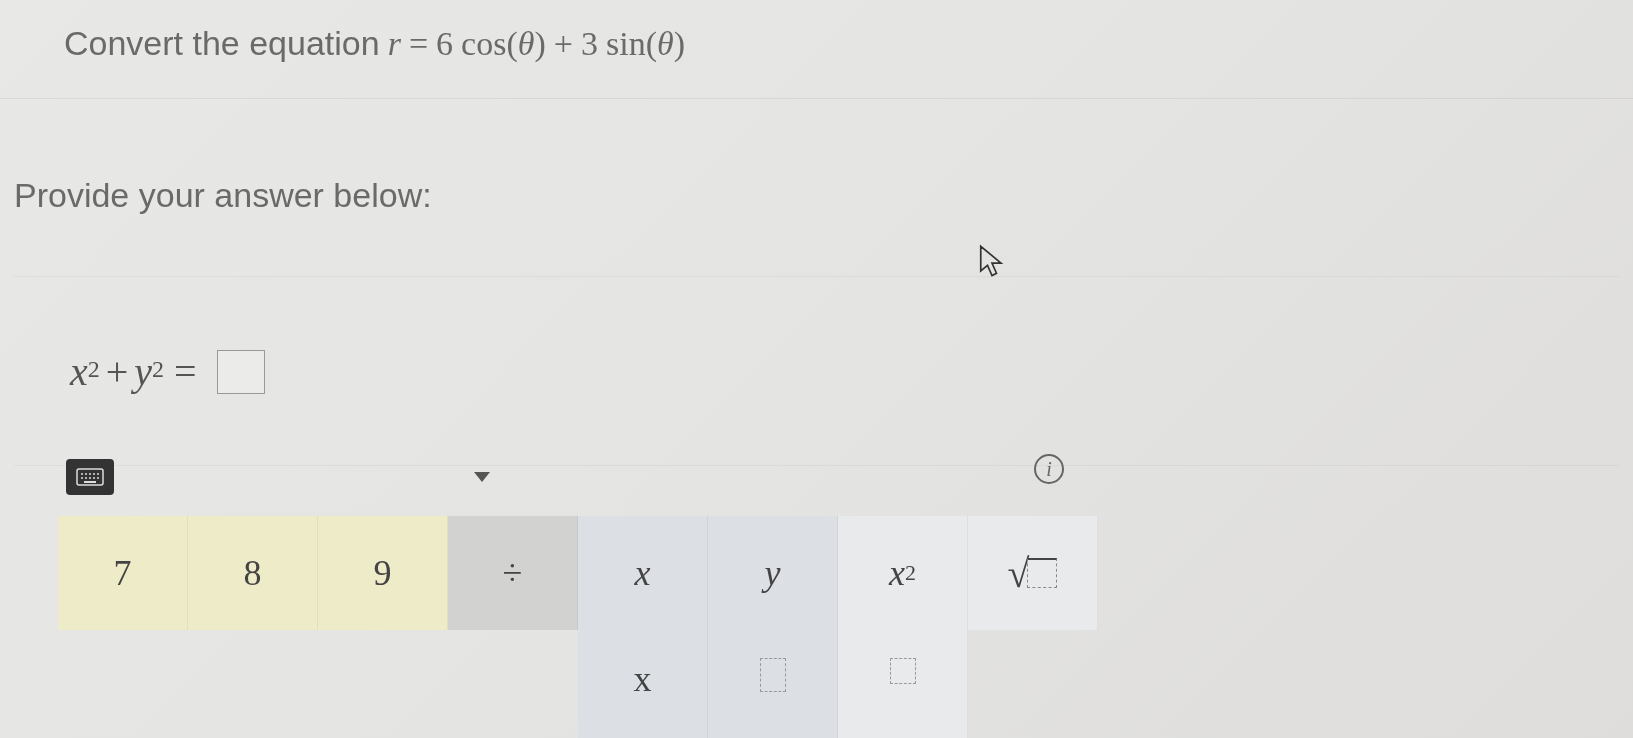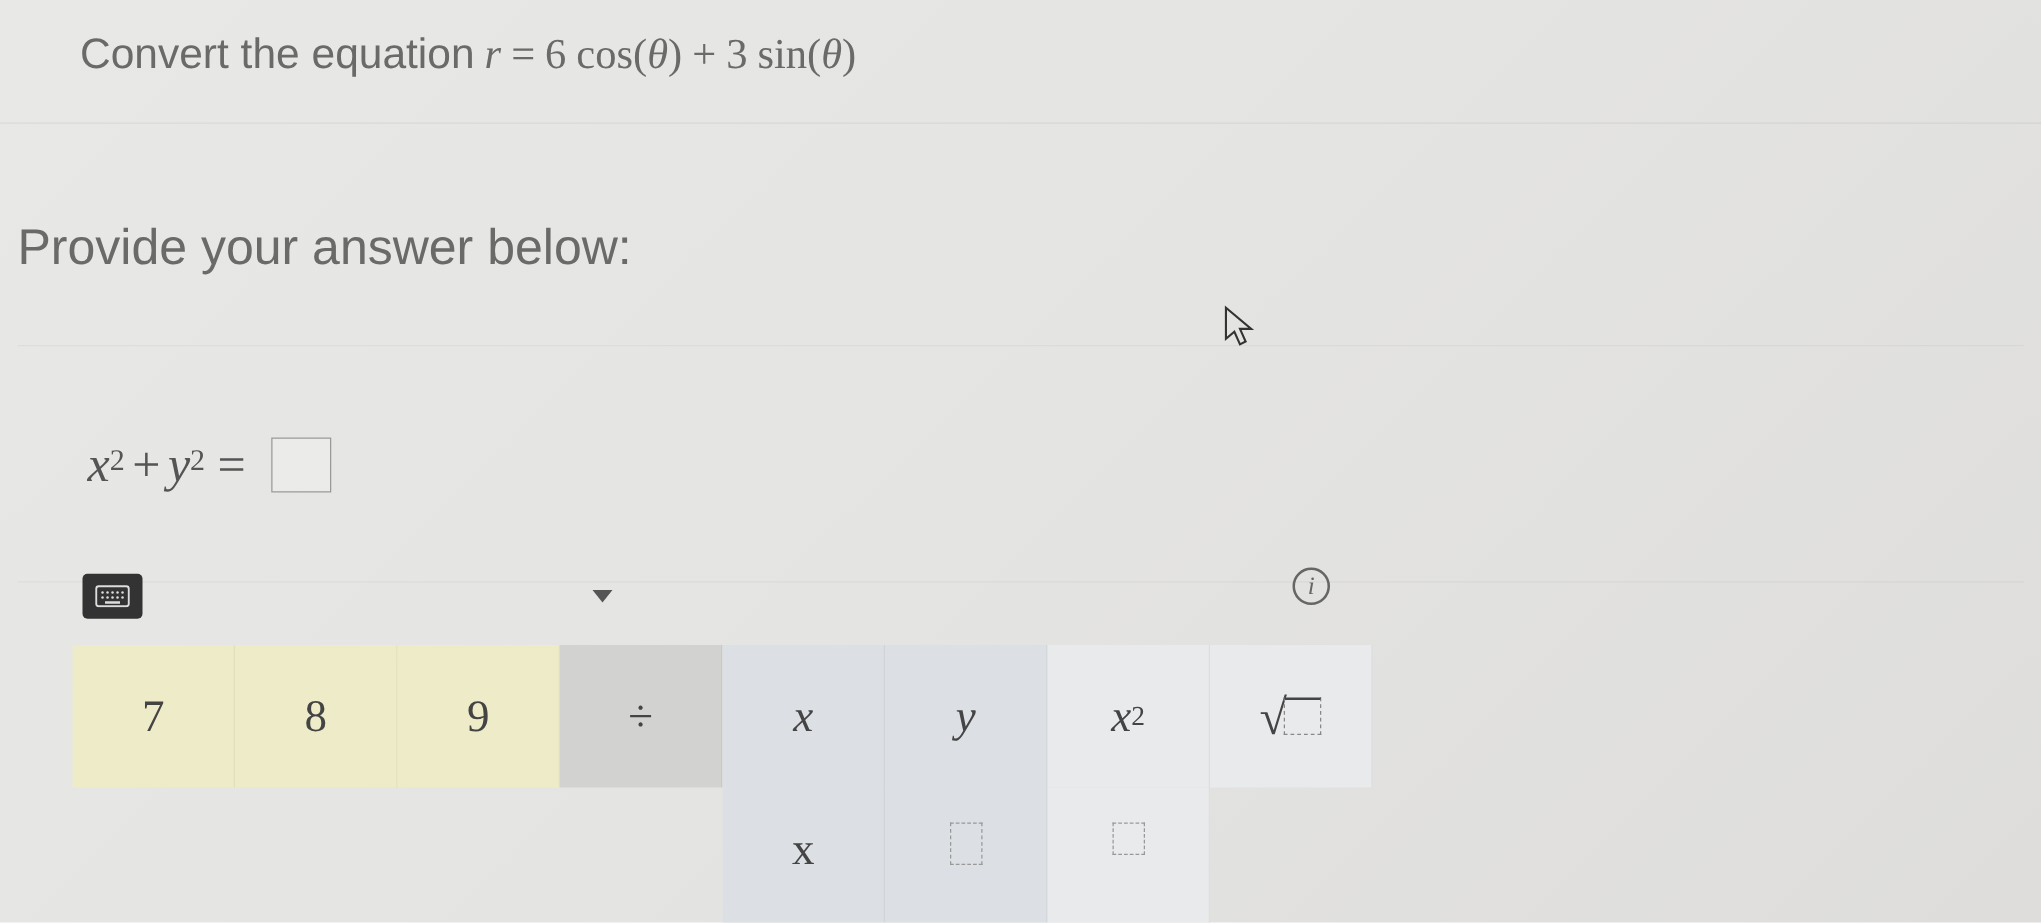--- a/index.html
+++ b/index.html
@@ -31,21 +31,21 @@
   top: 98px;
   left: 0;
   width: 100%;
   height: 1px;
   background: rgba(0,0,0,0.06);
 }
 .prompt-text {
   position: absolute;
   top: 176px;
   left: 14px;
-  font-size: 40px;
+  font-size: 34px;
   color: #6a6a68;
 }
 .cursor-arrow {
   position: absolute;
   top: 244px;
   left: 978px;
   width: 28px;
   height: 36px;
 }
 .cursor-arrow svg { width: 100%; height: 100%; }

